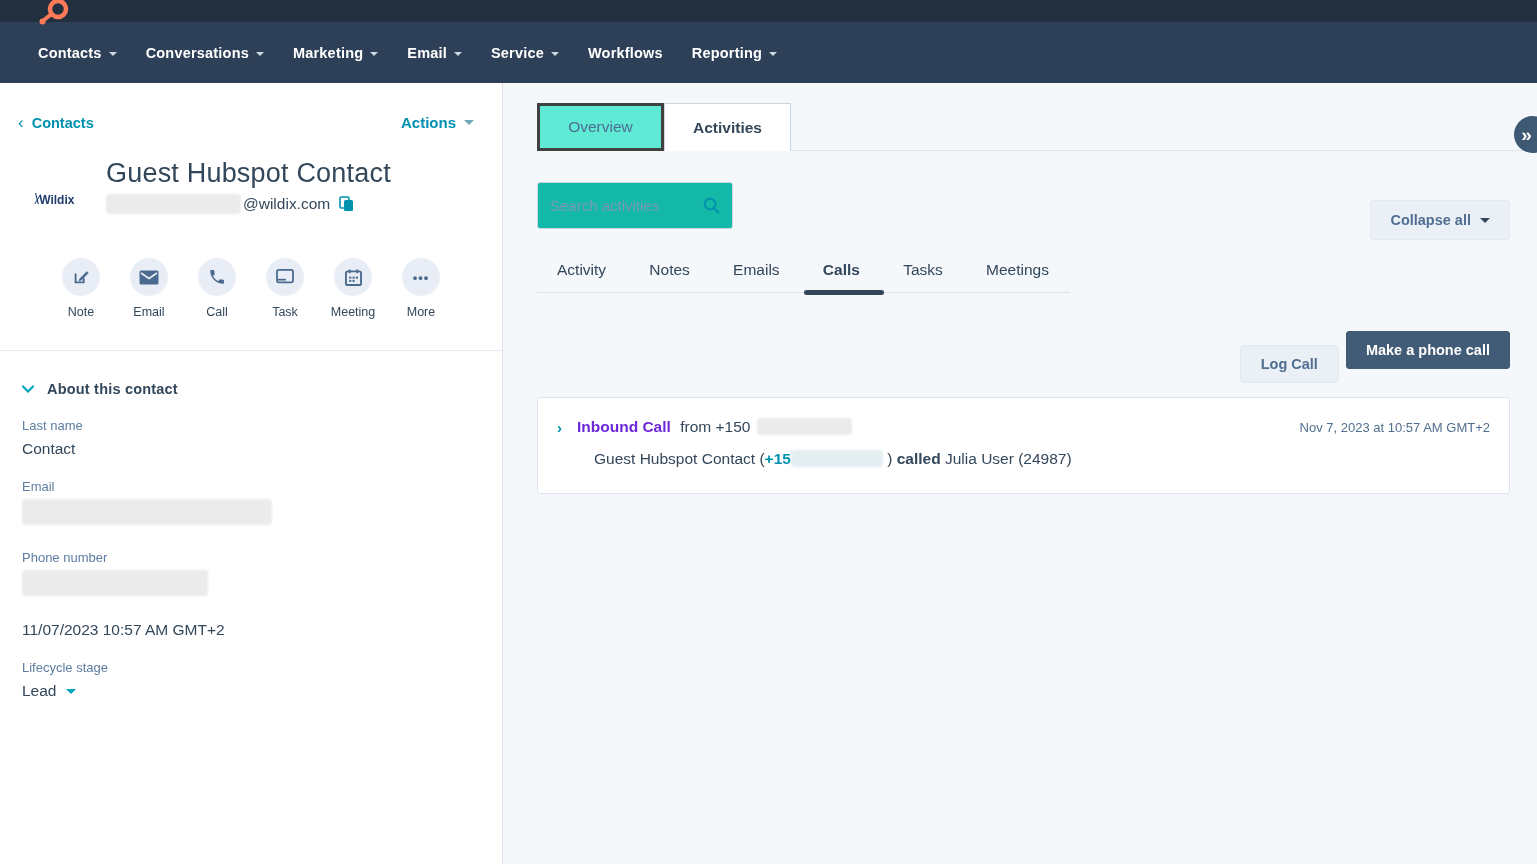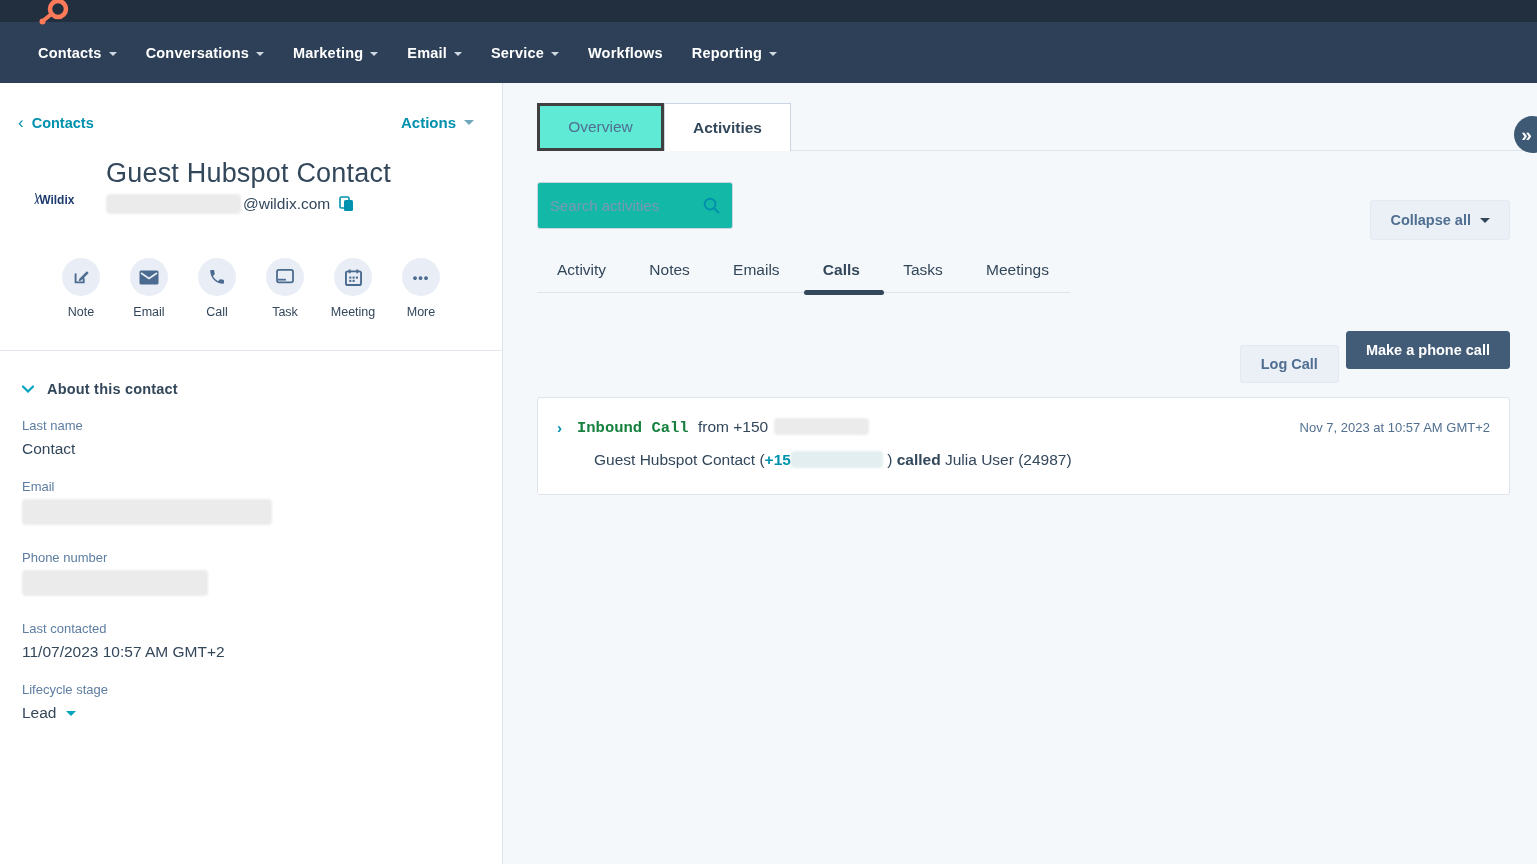--- a/index.html
+++ b/index.html
@@ -93,21 +93,21 @@
   .btn-dark { height:38px; padding:0 19px; background:#425b76; border:1px solid #425b76; border-radius:3px;
               color:#fff; font-size:14.5px; font-weight:600; display:flex; align-items:center; cursor:pointer;
               font-family:"Liberation Sans",sans-serif; }
 
   .month-header { margin:41px 0 0 37px; font-size:16.5px; color:#33475b; }
 
   .call-card { margin:14px 27px 0 34px; background:#fff; border:1px solid #dfe3eb; border-radius:3px; padding:20px 19px 25px 19px; }
   .card-line1 { display:flex; justify-content:space-between; align-items:flex-start; }
   .card-line1-left { display:flex; align-items:center; gap:8px; font-size:15.5px; }
   .chev-right { color:#0091ae; font-size:15px; font-weight:700; cursor:pointer; width:12px; }
-  .call-title { font-weight:700; color:#15803d;font-family:Liberation Mono, monospace; }
+  .call-title { font-weight:700; color:#6d28d9; }
   .call-from { color:#33475b; margin-left:5px; }
   .redact-inline1 { width:95px; height:17px; vertical-align:-3px; margin-left:2px; }
   .redact-inline2 { width:92px; height:17px; vertical-align:-3px; background:#e3eef0; }
   .timestamp { font-size:13px; color:#516f90; padding-top:2px; }
   .card-line2 { margin-top:14px; padding-left:37px; font-size:15.5px; color:#33475b; }
   .phone-link { color:#0091ae; font-weight:700; cursor:pointer; }
   .bold { font-weight:700; }
 
   svg { display:block; }
 </style>
@@ -280,21 +280,20 @@
       </div>
       <div class="field">
         <div class="field-label">Email</div>
         <div class="redact redact-email"></div>
       </div>
       <div class="field">
         <div class="field-label">Phone number</div>
         <div class="redact redact-phone"></div>
       </div>
       <div class="field">
-        <div class="field-label">Last contacted</div>
         <div class="field-value">
             <span>11/07/2023 10:57 AM GMT+2</span>
           </div>
       </div>
       <div class="field">
         <div class="field-label">Lifecycle stage</div>
         <div class="field-value">
           <span>Lead</span>
           <span class="caret-teal2"></span>
         </div>

